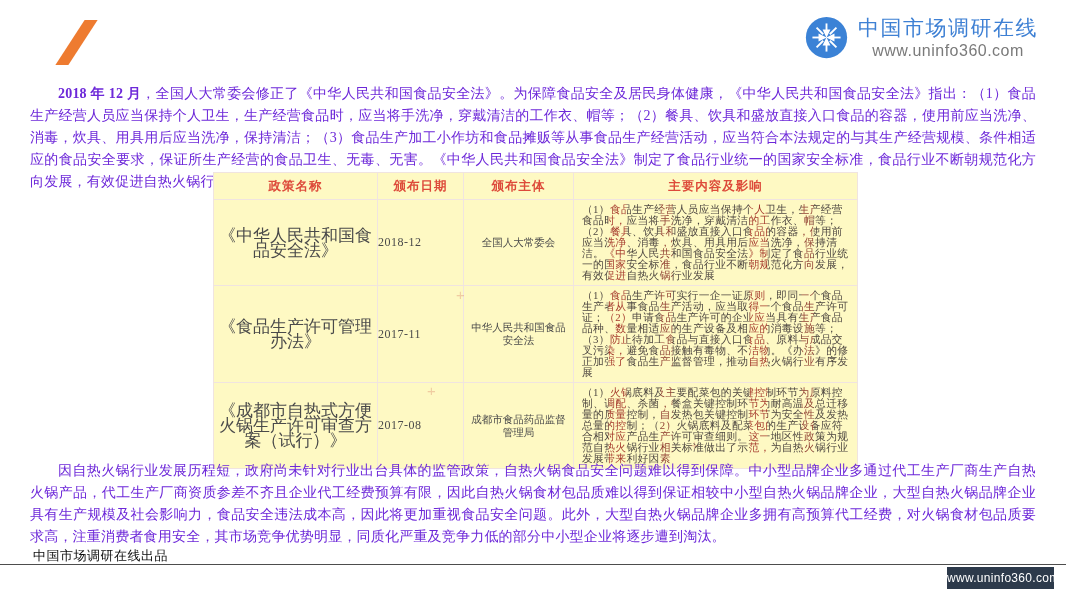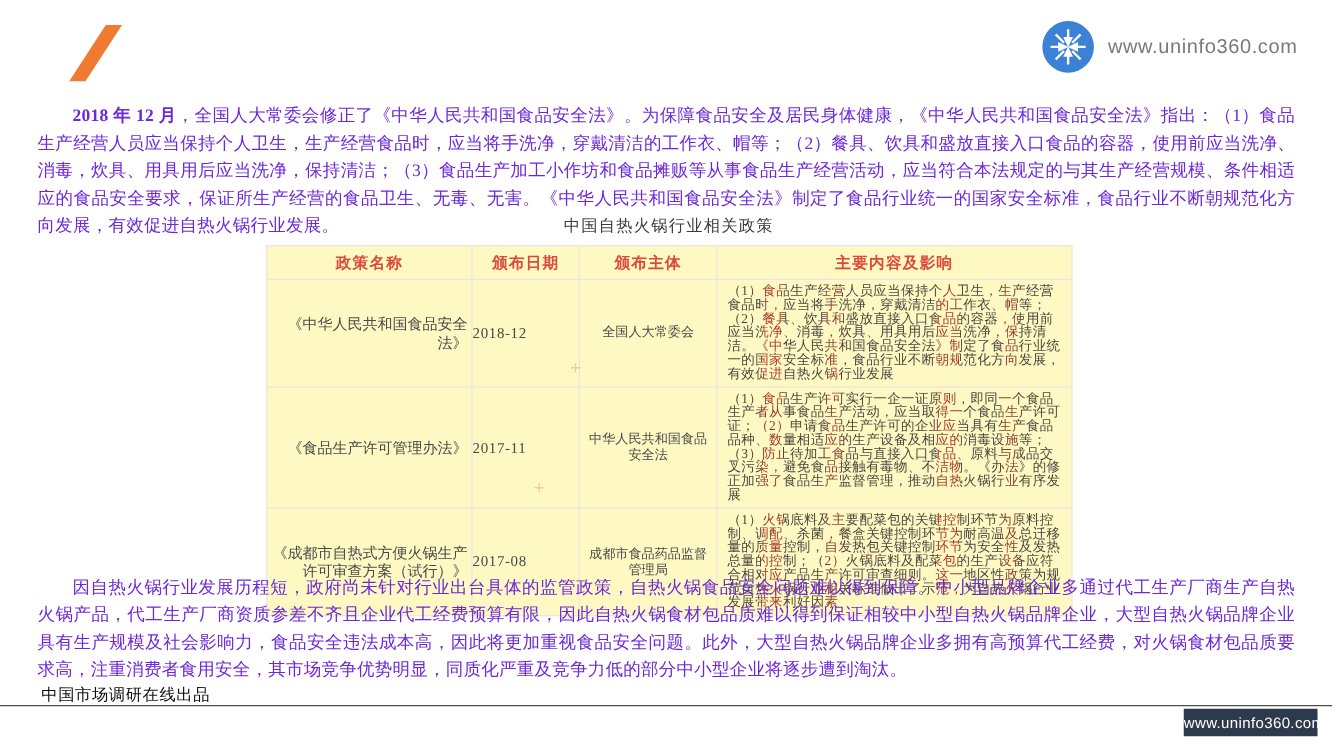--- a/index.html
+++ b/index.html
@@ -40,21 +40,21 @@
   #analysis { top:460px; }
   
   .tbl-wrap { position:absolute; left:213px; top:172px; width:644px; }
   .tbl-title { text-align:center; font-size:13px; color:#3c3c3c; letter-spacing:1px; margin-bottom:6px; }
   table.policy { border-collapse:collapse; width:644px; table-layout:fixed; background:#fef9c3;padding-left:37px; }
   table.policy td, table.policy th { border:1px solid #f0e4e0; vertical-align:middle; }
   th.hd {
     font-family:"Liberation Sans","DejaVu Sans",sans-serif;
     height:27px; font-size:12.5px; font-weight:bold; color:#dd4a3a; letter-spacing:1px;
   }
-  td.c-policy { font-size:12px; color:#4a4a4a; text-align:right; padding:2px 3px; line-height:15px; }
+  td.c-policy { font-size:17px; color:#4a4a4a; text-align:center; padding:2px 3px; line-height:15px; }
   td.c-date   { font-size:12px; color:#4a4a4a; text-align:left; letter-spacing:0.5px; }
   td.c-issuer { font-size:10.5px; color:#4a4a4a; text-align:center; padding:2px 5px; line-height:13px; }
   td.c-content{ font-size:10.8px; text-align:left; padding:4px 8px; line-height:11px; letter-spacing:0.3px; }
   tr.r1 { height:76px; } tr.r2 { height:85px; } tr.r3 { height:79px; }
   .mixed { color:#4a423e; }
   @supports ((-webkit-background-clip: text)) {
     .mixed {
       background-image:repeating-linear-gradient(90deg,
         #47403c 0px,#47403c 34px,#a23327 34px,#a23327 52px,
         #47403c 52px,#47403c 86px,#8d3a2e 86px,#8d3a2e 98px,
@@ -103,28 +103,28 @@
           <polygon points="22,24 16.5,21.4 16.5,26.6"></polygon>
         <line x1="39" y1="24" x2="28" y2="24"></line>
           <polygon points="26,24 31.5,21.4 31.5,26.6"></polygon>
         <line x1="13.4" y1="13.4" x2="20.5" y2="20.5"></line>
         <line x1="34.6" y1="13.4" x2="27.5" y2="20.5"></line>
         <line x1="13.4" y1="34.6" x2="20.5" y2="27.5"></line>
         <line x1="34.6" y1="34.6" x2="27.5" y2="27.5"></line>
       </g>
     </svg>
     <div class="logo-texts">
+      <span class="brand-name">中国市场调研在线</span>
       <span class="brand-url">www.uninfo360.com</span>
     </div>
   </div>
 
   <p class="para" id="intro"><b>2018 年 12 月</b><span>，全国人大常委会修正了《中华人民共和国食品安全法》。为保障食品安全及居民身体健康，《中华人民共和国食品安全法》指出：（1）食品生产经营人员应当保持个人卫生，生产经营食品时，应当将手洗净，穿戴清洁的工作衣、帽等；（2）餐具、饮具和盛放直接入口食品的容器，使用前应当洗净、消毒，炊具、用具用后应当洗净，保持清洁；（3）食品生产加工小作坊和食品摊贩等从事食品生产经营活动，应当符合本法规定的与其生产经营规模、条件相适应的食品安全要求，保证所生产经营的食品卫生、无毒、无害。《中华人民共和国食品安全法》制定了食品行业统一的国家安全标准，食品行业不断朝规范化方向发展，有效促进自热火锅行业发展。</span></p>
 
   <div class="tbl-wrap">
-    <div class="tbl-title">中国自热火锅行业相关政策</div>
     <table class="policy">
       <colgroup>
           <col style="width:164px">
           <col style="width:86px">
           <col style="width:110px">
           <col style="width:284px">
         </colgroup>
       <tbody>
           <tr>
         <th class="hd">政策名称</th>

